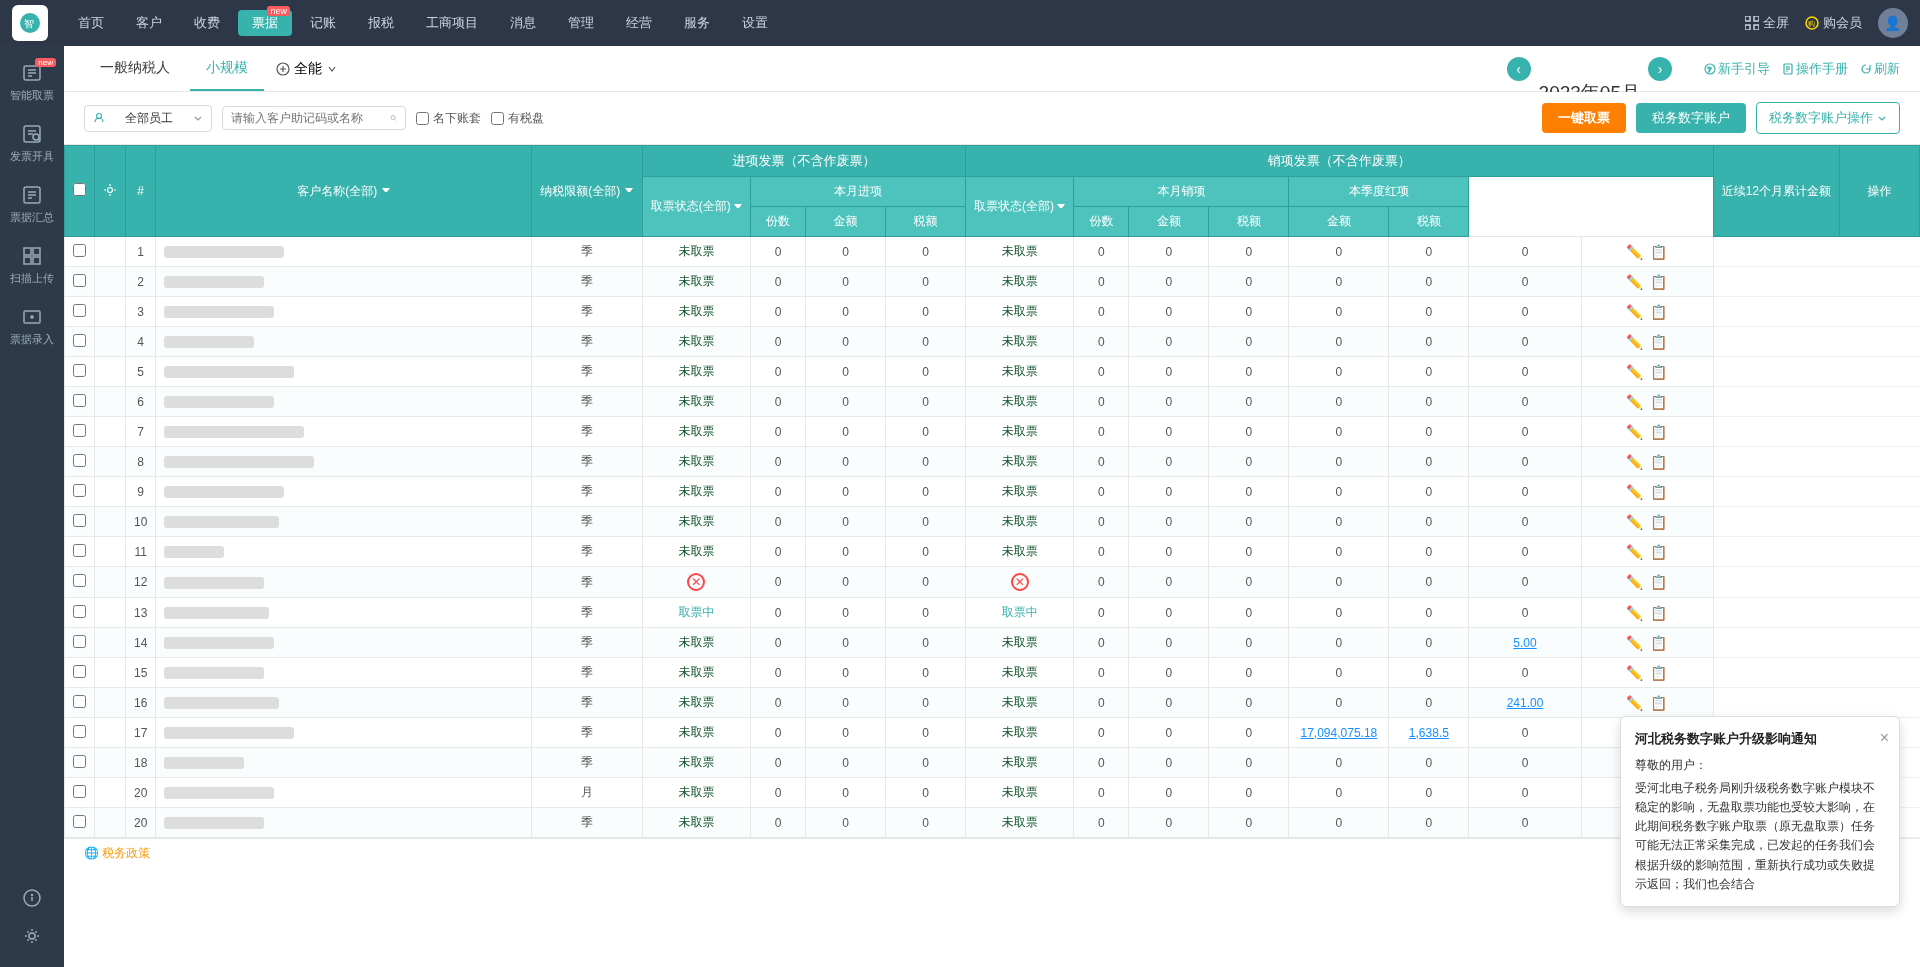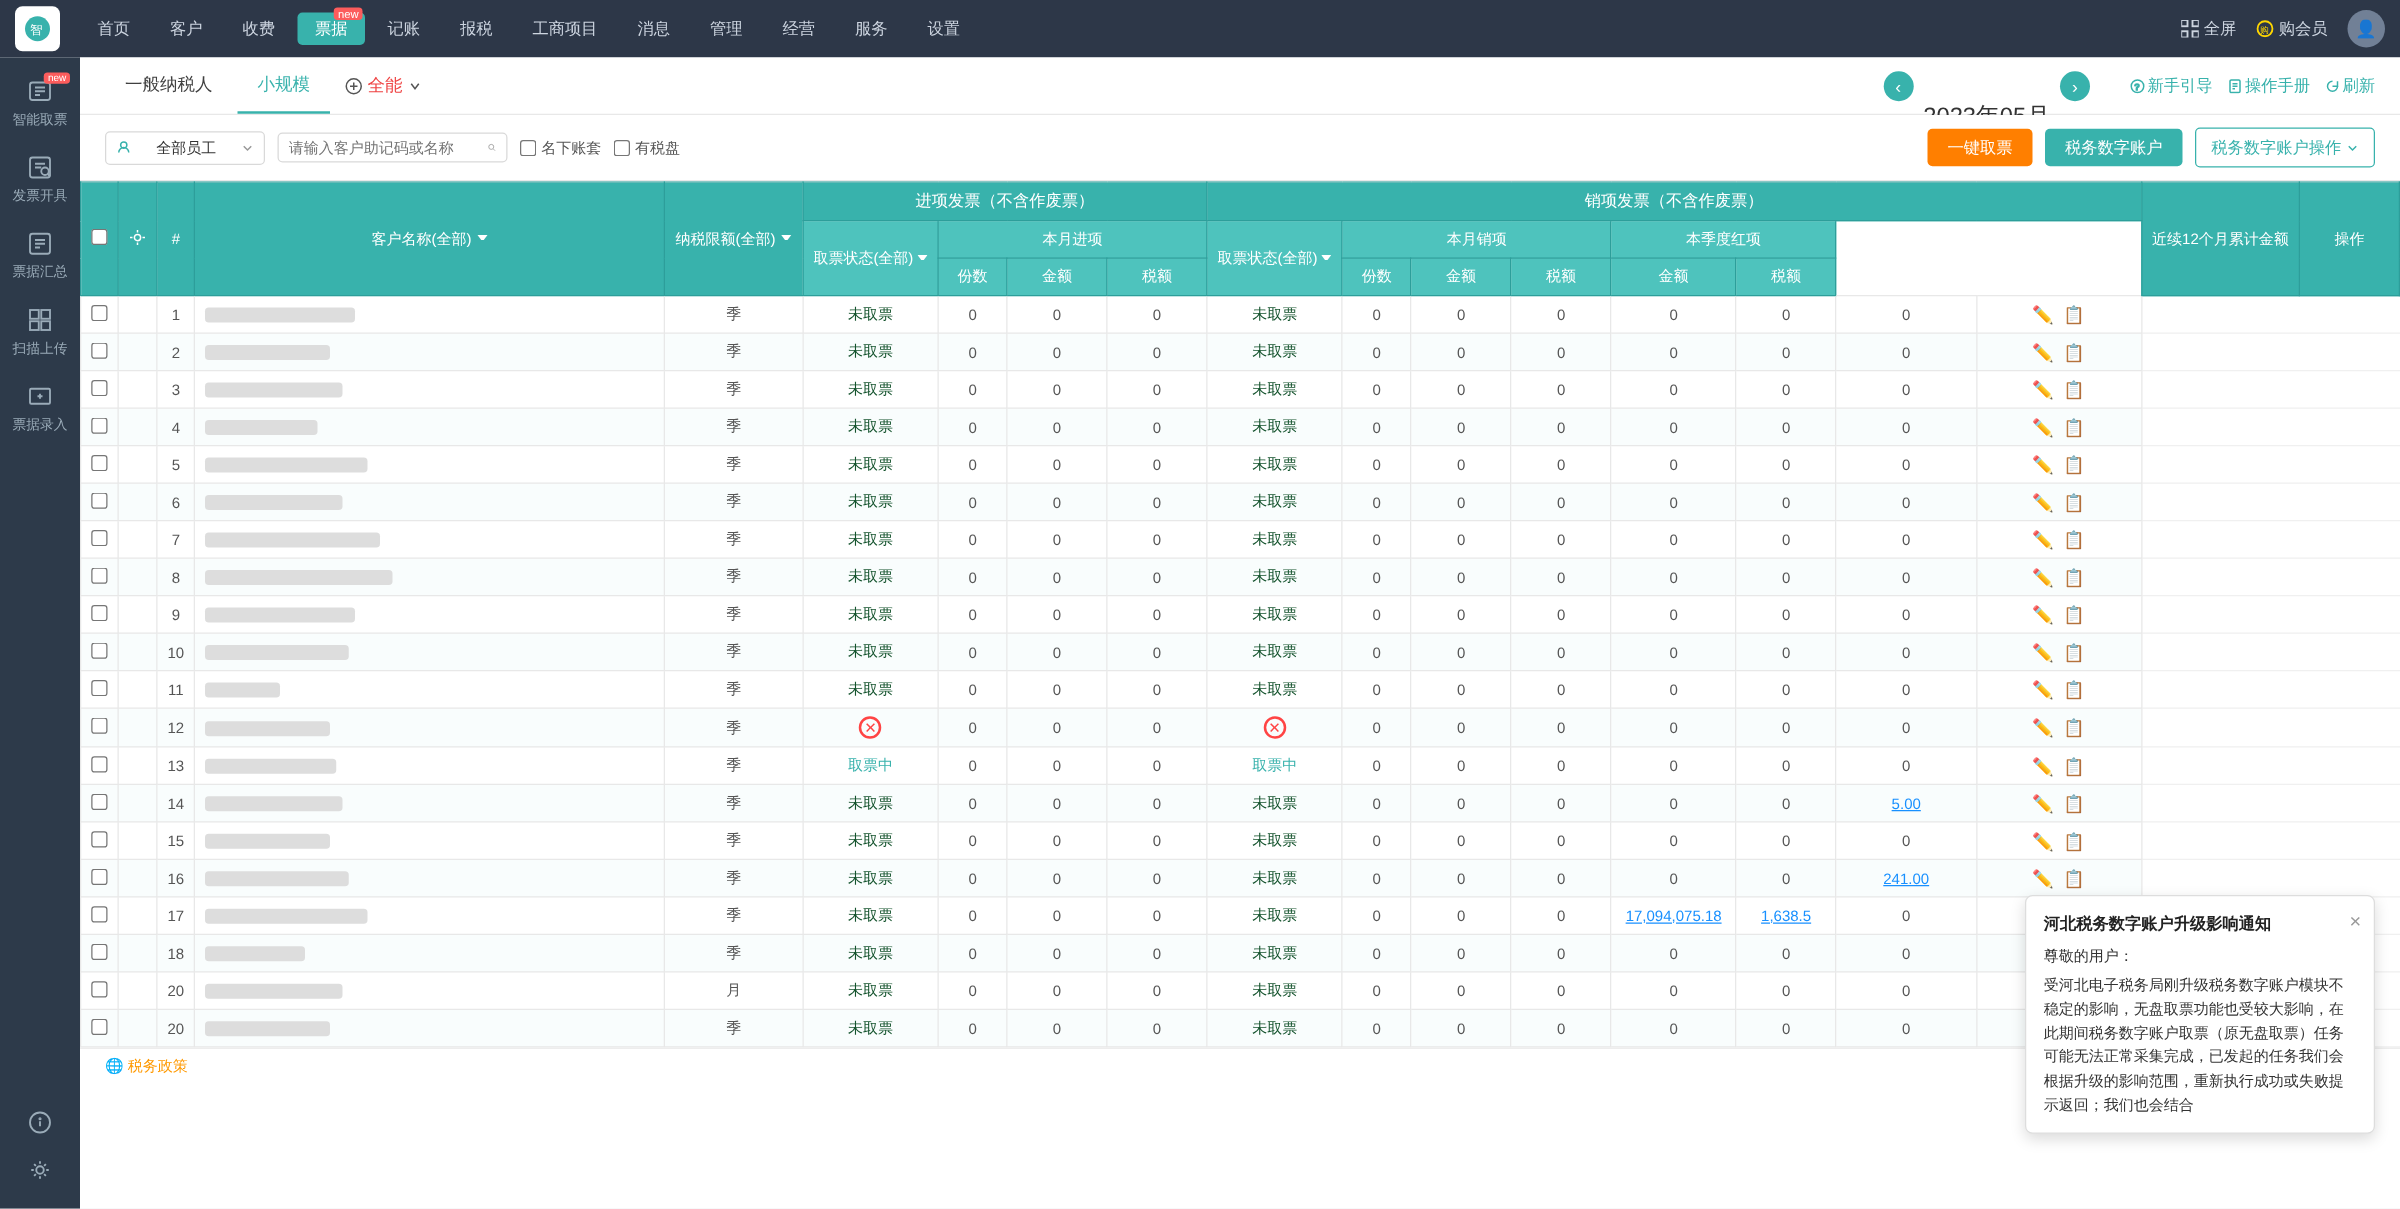--- a/index.html
+++ b/index.html
@@ -161,20 +161,21 @@
     .toolbar-spacer { flex: 1; }
     .btn-orange {
       background: #ff7f00;
       color: #fff;
       border: none;
       border-radius: 4px;
       padding: 6px 16px;
       font-size: 13px;
       cursor: pointer;
       white-space: nowrap;
+      font-weight: bold;
     }
     .btn-teal {
       background: #38b2ac;
       color: #fff;
       border: none;
       border-radius: 4px;
       padding: 6px 16px;
       font-size: 13px;
       cursor: pointer;
       white-space: nowrap;
@@ -412,21 +413,21 @@
   <div class="main-content">
 
     <div class="sub-tabs">
       <div class="sub-tab">一般纳税人</div>
       <div class="sub-tab active">小规模</div>
       <div style="display:flex;align-items:center;gap:4px;margin-left:8px;">
         <svg width="14" height="14" viewBox="0 0 14 14" fill="none" stroke="#555" stroke-width="1.2">
             <circle cx="7" cy="7" r="6"></circle>
             <path d="M4 7h6M7 4v6"></path>
           </svg>
-        <span style="font-size:14px;color:#ef4444;">全能</span>
+        <span style="font-size:14px;color:#000000;">全能</span>
         <svg width="12" height="12" viewBox="0 0 12 12" fill="none" stroke="#555" stroke-width="1.2">
             <path d="M3 4l3 4 3-4"></path>
           </svg>
       </div>
       <div class="period-nav">
         <div class="period-btn">‹</div>
         <span class="period-label">2023年05月</span>
         <div class="period-btn">›</div>
       </div>
       <div class="sub-tab-actions">

